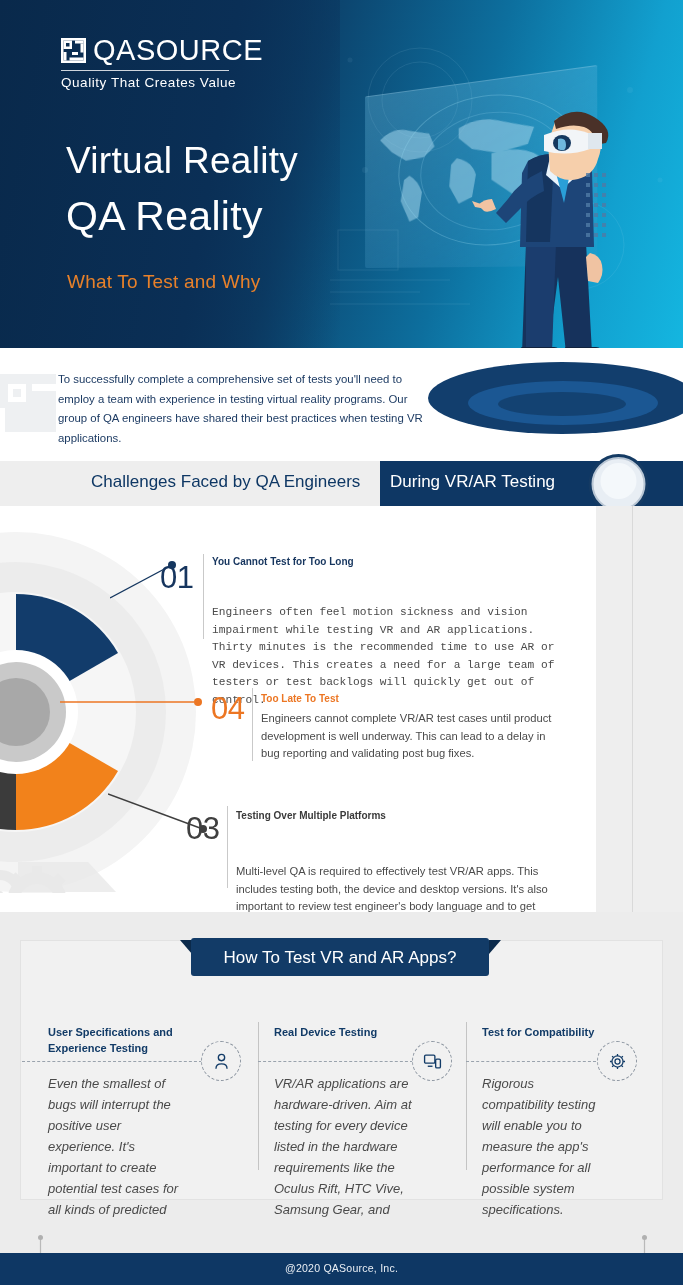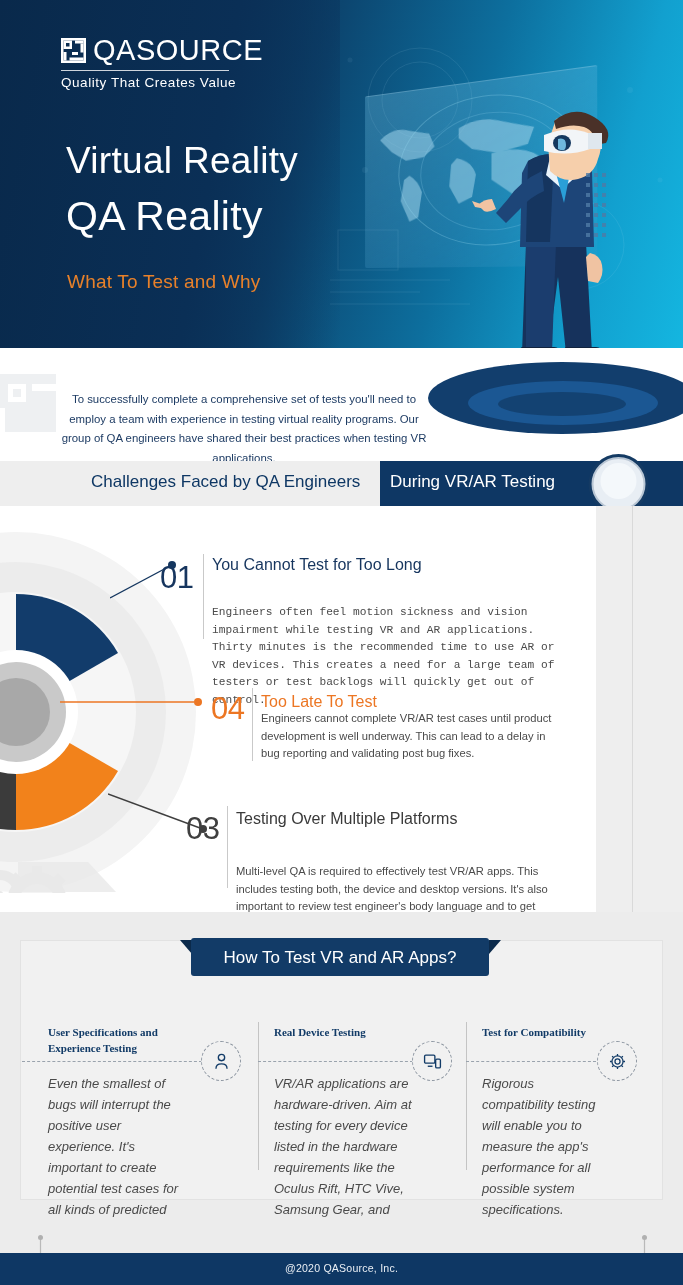--- a/index.html
+++ b/index.html
@@ -120,23 +120,23 @@
   .intro-band {
     position: absolute; left: 0; top: 348px;
     width: 683px; height: 113px;
     background: #ffffff;
   }
   .watermark-left {
     position: absolute; left: -8px; top: 368px;
     width: 70px; height: 70px; opacity: 1;
   }
   .intro-text {
-    position: absolute; left: 58px; top: 390px;
+    position: absolute; left: 58px; top: 370px;
     width: 372px;
-    color: #1d3b63; font-size: 11.4px; line-height: 1.72; text-align: center;
+    color: #1d3b63; font-size: 11.4px; line-height: 1.72;
   }
 
   
   .ch-band {
     position: absolute; left: 0; top: 461px;
     width: 683px; height: 45px;
     background: #eeeeee;
   }
   .ch-band-dark {
     position: absolute; left: 380px; top: 461px;
@@ -176,21 +176,21 @@
     position: absolute; left: 0; top: 893px;
     width: 596px; height: 19px; background: #fff;
   }
 
   .item { position: absolute; }
   .item-num {
     position: absolute; font-size: 31px; font-weight: 500;
     letter-spacing: -.5px; line-height: 1;
   }
   .item-rule { position: absolute; width: 1px; background: #c9c9c9; }
-  .item-head { position: absolute; font-size: 16px; font-weight: 400; line-height: 1.3; }
+  .item-head { position: absolute; font-size: 10px; font-weight: 700; line-height: 1.3; }
   .item-body {
     position: absolute; font-size: 11.2px; line-height: 1.57; color: #4a4a4a;
   }
 
   .leader { position: absolute; }
 
   
   .how-band {
     position: absolute; left: 0; top: 912px;
     width: 683px; height: 308px;
@@ -224,21 +224,21 @@
     border-left: 12px solid #0b2a4b;
     border-bottom: 14px solid transparent;
     z-index: 3;
   }
   .how-ribbon-text {
     position: absolute; left: 191px; top: 948px; width: 298px;
     text-align: center; color: #ffffff; font-size: 17px; font-weight: 400;
     z-index: 5;
   }
 
-  .col { position: absolute; top: 1025px; font-family: Liberation Serif, serif; }
+  .col { position: absolute; top: 1025px; }
   .col-divider { position: absolute; top: 1022px; width: 1px; background: #c4c4c4; height: 148px; }
   .col-head {
     font-size: 11px; font-weight: 700; color: #123b67; line-height: 1.42;
     width: 130px;
   }
   .col-dash {
     position: absolute; height: 0; border-top: 1.6px dashed #9aa3ad;
   }
   .col-icon {
     position: absolute; width: 40px; height: 40px;

